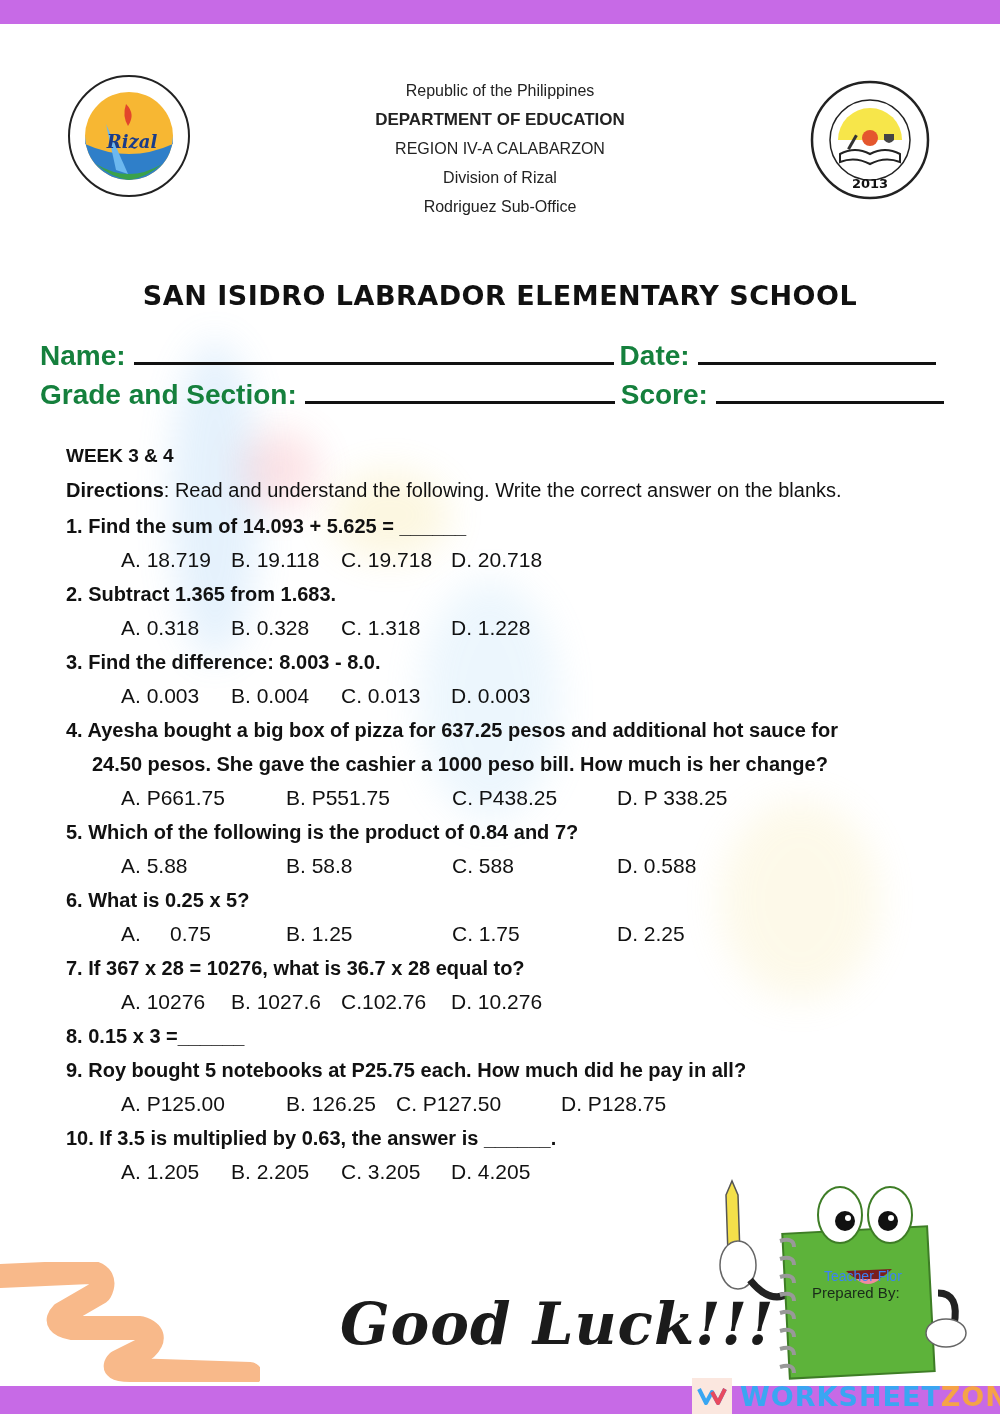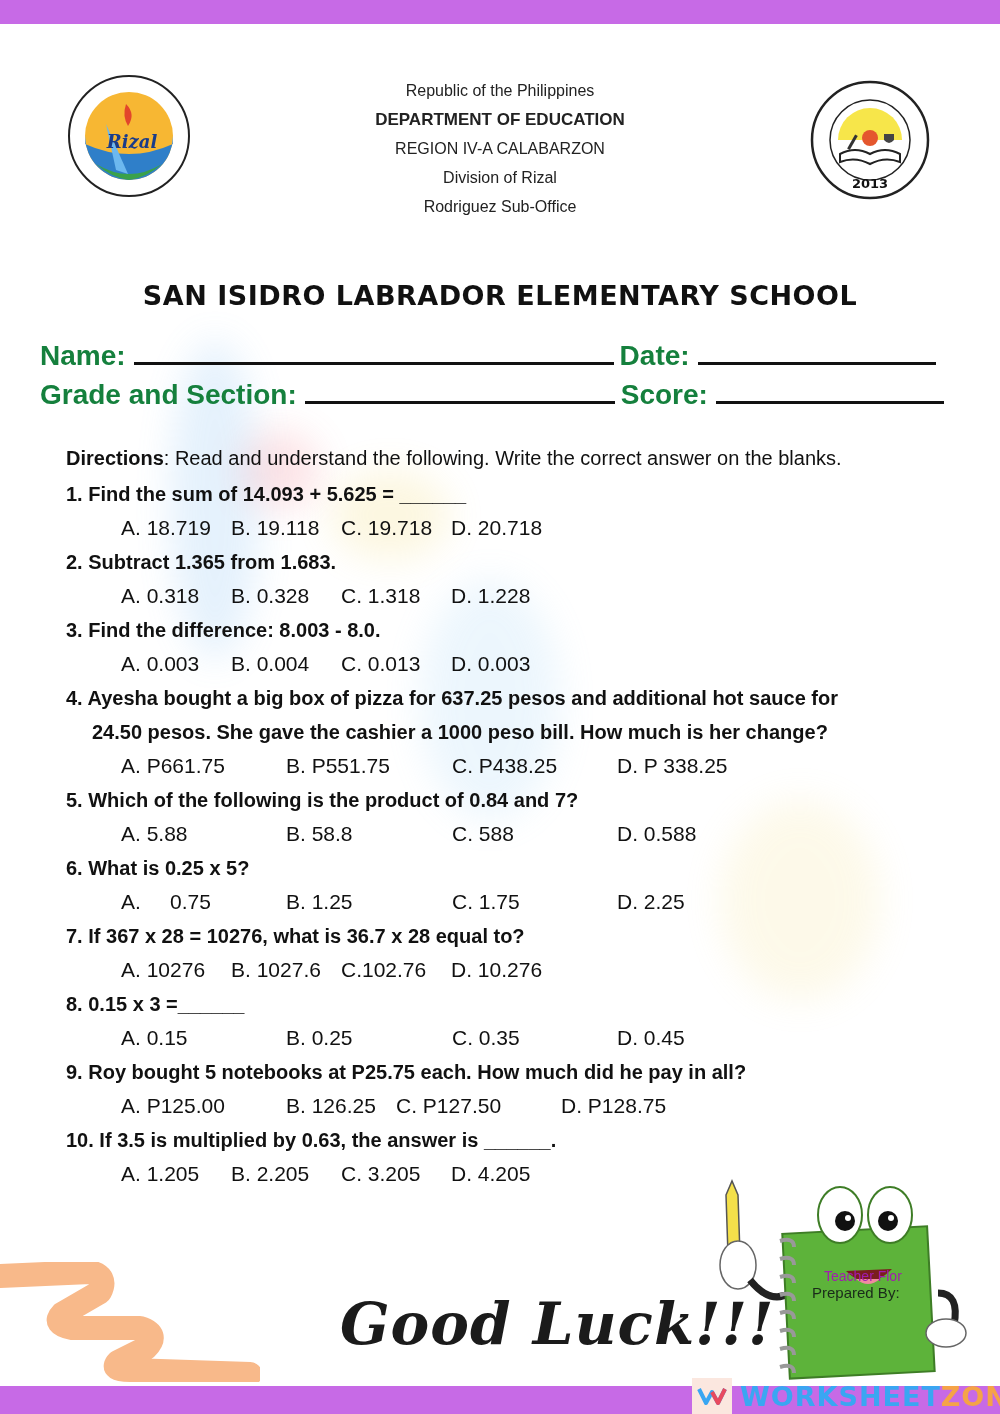--- a/index.html
+++ b/index.html
@@ -19,21 +19,21 @@
   .directions{font-size:20px;line-height:37px;font-family:"Liberation Sans",sans-serif;}
   .directions b{font-weight:bold;}
   .q{font-weight:bold;font-size:20px;height:34px;line-height:34px;white-space:nowrap;}
   .q .cont{display:block;padding-left:26px;}
   .opts{height:34px;line-height:34px;font-size:21px;padding-left:55px;position:relative;white-space:nowrap;}
   .opts span{display:inline-block;}
   .goodluck{position:absolute;left:340px;top:1290px;font-family:"DejaVu Serif",serif;font-style:italic;font-weight:bold;font-size:58px;color:#1b1b1b;letter-spacing:1px;}
   .brush{position:absolute;left:0;top:1262px;}
   .mascot{position:absolute;left:710px;top:1175px;}
   .prep{position:absolute;left:812px;top:1284px;font-size:15px;color:#1a2a1a;}
-  .teacher{position:absolute;left:824px;top:1268px;font-size:14px;color:#a21caf;}
+  .teacher{position:absolute;left:824px;top:1268px;font-size:14px;color:#3b82f6;}
   .wz{position:absolute;left:692px;top:1378px;height:36px;display:flex;align-items:center;}
   .wz-logo{width:40px;height:36px;background:#fbe7df;display:flex;align-items:center;justify-content:center;}
   .wz-text{font-family:"DejaVu Sans",sans-serif;font-weight:bold;font-size:27px;margin-left:8px;letter-spacing:1px;}
   .wz-a{color:#3aa6f2;}
   .wz-b{color:#f5a347;}
 </style>
 </head>
 <body>
 
 <div class="top-bar"></div>
@@ -76,20 +76,21 @@
 <div class="school">SAN ISIDRO LABRADOR ELEMENTARY SCHOOL</div>
 
 <div class="fieldline" style="top:336px;">
   <span>Name:</span><span class="blank" style="width:480px;"></span><span>Date:</span><span class="blank" style="width:238px;"></span>
 </div>
 <div class="fieldline" style="top:375px;">
   <span>Grade and Section:</span><span class="blank" style="width:310px;"></span><span>Score:</span><span class="blank" style="width:228px;"></span>
 </div>
 
 <div class="content">
+  <div class="week">WEEK 3 &amp; 4</div>
   <div class="directions"><b>Directions</b><span>: Read and understand the following. Write the correct answer on the blanks.</span></div>
 
   <div class="q">1. Find the sum of 14.093 + 5.625 = ______</div>
   <div class="opts">
     <span style="width:110px">A. 18.719</span><span style="width:110px">B. 19.118</span><span style="width:110px">C. 19.718</span><span>D. 20.718</span>
   </div>
 
   <div class="q">2. Subtract 1.365 from 1.683.</div>
   <div class="opts">
     <span style="width:110px">A. 0.318</span><span style="width:110px">B. 0.328</span><span style="width:110px">C. 1.318</span><span>D. 1.228</span>
@@ -117,23 +118,20 @@
   <div class="opts">
     <span style="width:165px;white-space:pre">A.     0.75</span><span style="width:166px">B. 1.25</span><span style="width:165px">C. 1.75</span><span>D. 2.25</span>
   </div>
 
   <div class="q">7. If 367 x 28 = 10276, what is 36.7 x 28 equal to?</div>
   <div class="opts">
     <span style="width:110px">A. 10276</span><span style="width:110px">B. 1027.6</span><span style="width:110px">C.102.76</span><span>D. 10.276</span>
   </div>
 
   <div class="q">8. 0.15 x 3 =______</div>
-  <div class="opts">
-    <span style="width:165px">A. 0.15</span><span style="width:166px">B. 0.25</span><span style="width:165px">C. 0.35</span><span>D. 0.45</span>
-  </div>
 
   <div class="q">9. Roy bought 5 notebooks at P25.75 each. How much did he pay in all?</div>
   <div class="opts">
     <span style="width:165px">A. P125.00</span><span style="width:110px">B. 126.25</span><span style="width:165px">C. P127.50</span><span>D. P128.75</span>
   </div>
 
   <div class="q">10. If 3.5 is multiplied by 0.63, the answer is ______.</div>
   <div class="opts">
     <span style="width:110px">A. 1.205</span><span style="width:110px">B. 2.205</span><span style="width:110px">C. 3.205</span><span>D. 4.205</span>
   </div>

